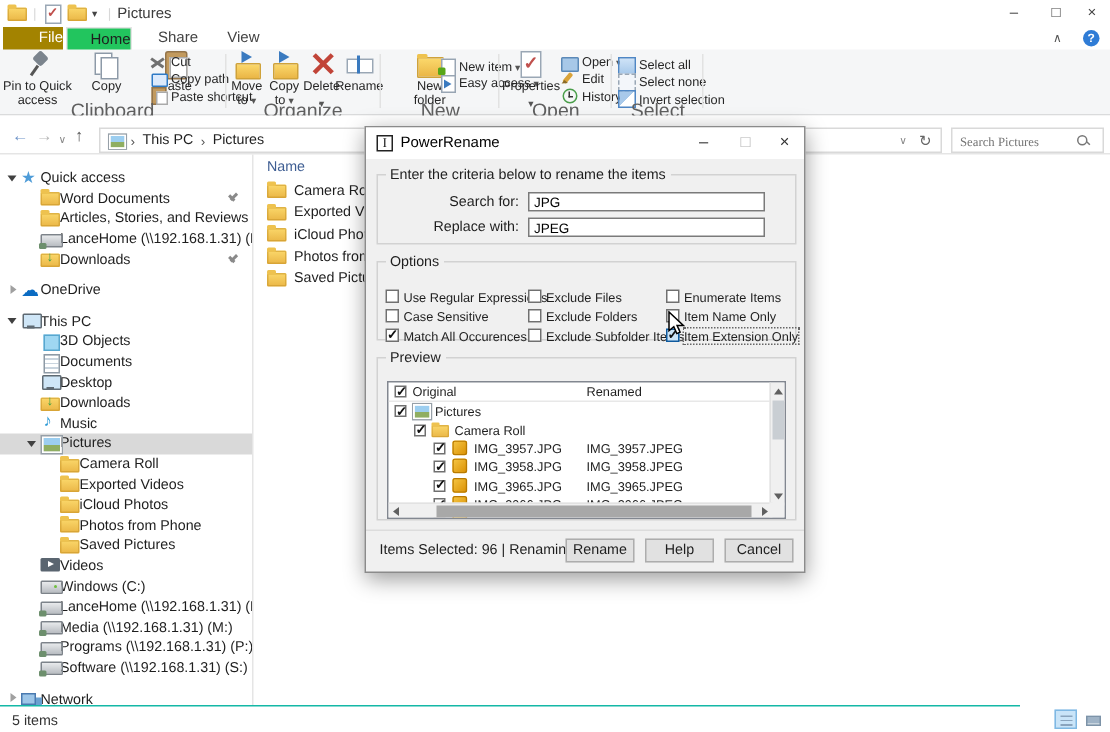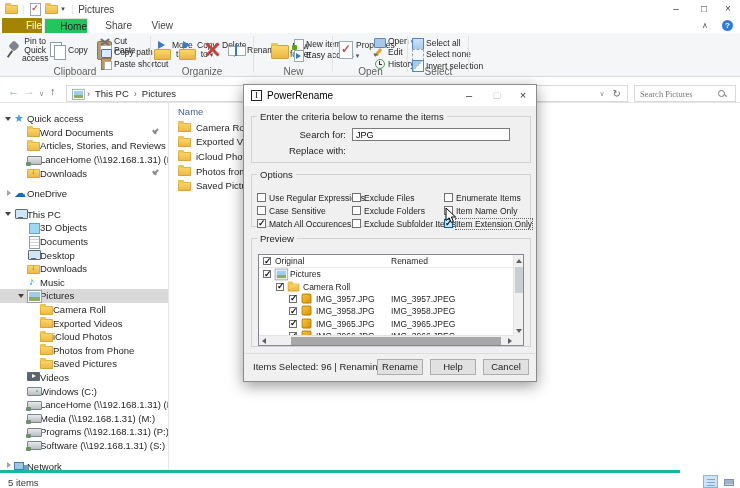--- a/index.html
+++ b/index.html
@@ -11,24 +11,24 @@
 .winctl{position:absolute;top:0;height:18px;width:24px;text-align:center;line-height:18px;font-size:10px;color:#444}
 .sep{color:#d8d8d8;margin:0 4px;font-size:9px}
 
 #tabs{position:absolute;left:0;top:18px;width:740px;height:15px}
 .tab{position:absolute;top:0;height:32px;line-height:15px;text-align:right;font-size:10px;color:#444}
 .tab[data-state="file"]{background:#a38300;color:#fff}
 .tab[data-state="selected"]{background:#22c55e;border:1px solid #e4e4e4;border-bottom:none;color:#1e1e1e}
 
 #ribbon{position:absolute;left:0;top:33px;width:740px;height:44px;background:#f5f6f7;border-bottom:1px solid #dadbdc}
 .rgroup{position:absolute;top:0;height:44px}
-.glabel{position:absolute;top:33px;width:100%;text-align:center;font-size:10px;color:#5f5f5f}
+.glabel{position:absolute;top:33px;width:100%;text-align:center;font-size:13px;color:#5f5f5f}
 .gdiv{position:absolute;top:3px;height:36px;width:1px;background:#e2e2e2}
 .bigrow{display:flex;align-items:flex-start}
-.bigbtn{width:30px;height:32px;display:flex;flex-direction:row;align-items:center;padding-top:1px}
+.bigbtn{width:30px;height:32px;display:flex;flex-direction:column;align-items:center;padding-top:1px}
 .bigbtn .lbl{font-size:8.5px;line-height:8.5px;text-align:center;color:#262626;margin-top:1px}
 .smalls{position:absolute;top:3px;display:flex;flex-direction:column;gap:1px}
 .sbtn{display:flex;align-items:center;gap:3px;height:10.3px;font-size:8.5px;color:#262626;white-space:nowrap}
 [data-dropdown="true"] .lbl::after,[data-dropdown="true"] .slbl::after{content:" ▾";font-size:7px;color:#555}
 
 .ricn{width:20px;height:18px;position:relative;flex:none}
 .ricn::before,.ricn::after{content:"";position:absolute}
 .ricn[data-icon="pin"]::before{left:8px;top:1px;width:8px;height:8px;background:#7b848d;border-radius:2px;transform:rotate(45deg)}
 .ricn[data-icon="pin"]::after{left:7px;top:9px;width:2px;height:8px;background:#555;transform:rotate(35deg)}
 .ricn[data-icon="copy"]::before{left:2px;top:1px;width:10px;height:13px;background:#fff;border:1px solid #8d9aa8}
@@ -115,21 +115,21 @@
 .srow[data-pinned="true"] .pin{display:block;margin-left:auto;margin-right:8px}
 .pin::before{content:"";position:absolute;left:4px;top:0;width:1.5px;height:6px;background:#8a8a8a;transform:rotate(45deg)}
 .pin::after{content:"";position:absolute;left:1px;top:3.5px;width:5px;height:2px;background:#8a8a8a;transform:rotate(45deg)}
 #paneDivider{position:absolute;left:168px;top:103px;width:1px;height:367px;background:#e5e5e5}
 
 #filepane{position:absolute;left:169px;top:103px;width:571px;height:367px}
 #colhdr{position:absolute;left:9px;top:3px;font-size:9.5px;color:#3f5e93}
 #filerows{position:absolute;left:9px;top:17px}
 .frow{display:flex;align-items:center;height:14.6px;font-size:9.5px;gap:5px;white-space:nowrap}
 
-#statusbar{position:absolute;left:0;top:470px;width:680px;height:18px;border-top:3px solid #14b8a6;background:#fff}
+#statusbar{position:absolute;left:0;top:470px;width:680px;height:18px;border-top:1px solid #14b8a6;background:#fff}
 #statusbar .txt{position:absolute;left:8px;top:4px;font-size:9.5px;color:#333}
 .viewbtn{position:absolute;top:2px;width:15px;height:13px;border:1px solid transparent}
 .viewbtn.active{background:#c9e4f8;border-color:#7fb8e3}
 .vicn-details{position:absolute;left:3px;top:3px;width:8px;height:7px;background:repeating-linear-gradient(#8aa4bd 0 1px,transparent 1px 3px)}
 .vicn-thumbs{position:absolute;left:2px;top:3px;width:10px;height:7px;background:#9fb3c6;box-shadow:inset 0 0 0 1px #7d93a8,inset 0 -2px 0 #c8d4de}
 
 #dialog{position:absolute;left:243px;top:84px;width:294px;height:298px;background:#f0f0f0;border:1px solid #8b8b8b;box-shadow:0 4px 14px rgba(0,0,0,.4);z-index:10}
 #dlgtitle{position:absolute;left:0;top:0;width:100%;height:21px;background:#fff;display:flex;align-items:center}
 #dlgtitle .t{font-size:10px;color:#000;margin-left:5px}
 .dlgicon{width:11px;height:11px;border:1px solid #222;margin-left:7px;position:relative;background:#fff}
@@ -597,20 +597,21 @@
   </div>
 
   <fieldset style="left:7px;top:26px;width:280px;height:52px">
     <legend>Enter the criteria below to rename the items</legend>
     <div class="fldrow" style="left:0;top:6px">
       <span class="flbl">Search for:</span>
       <input value="JPG" style="">
     </div>
     <div class="fldrow" style="left:0;top:23px">
       <span class="flbl">Replace with:</span>
+      <input value="JPEG" style="">
     </div>
   </fieldset>
 
   <fieldset style="left:7px;top:84px;width:280px;height:58px">
     <legend>Options</legend>
     <div id="optgrid">
 
         <div class="opt">
           <span class="cb" data-checked="false"></span>
           <span class="olbl">Use Regular Expressions</span>

